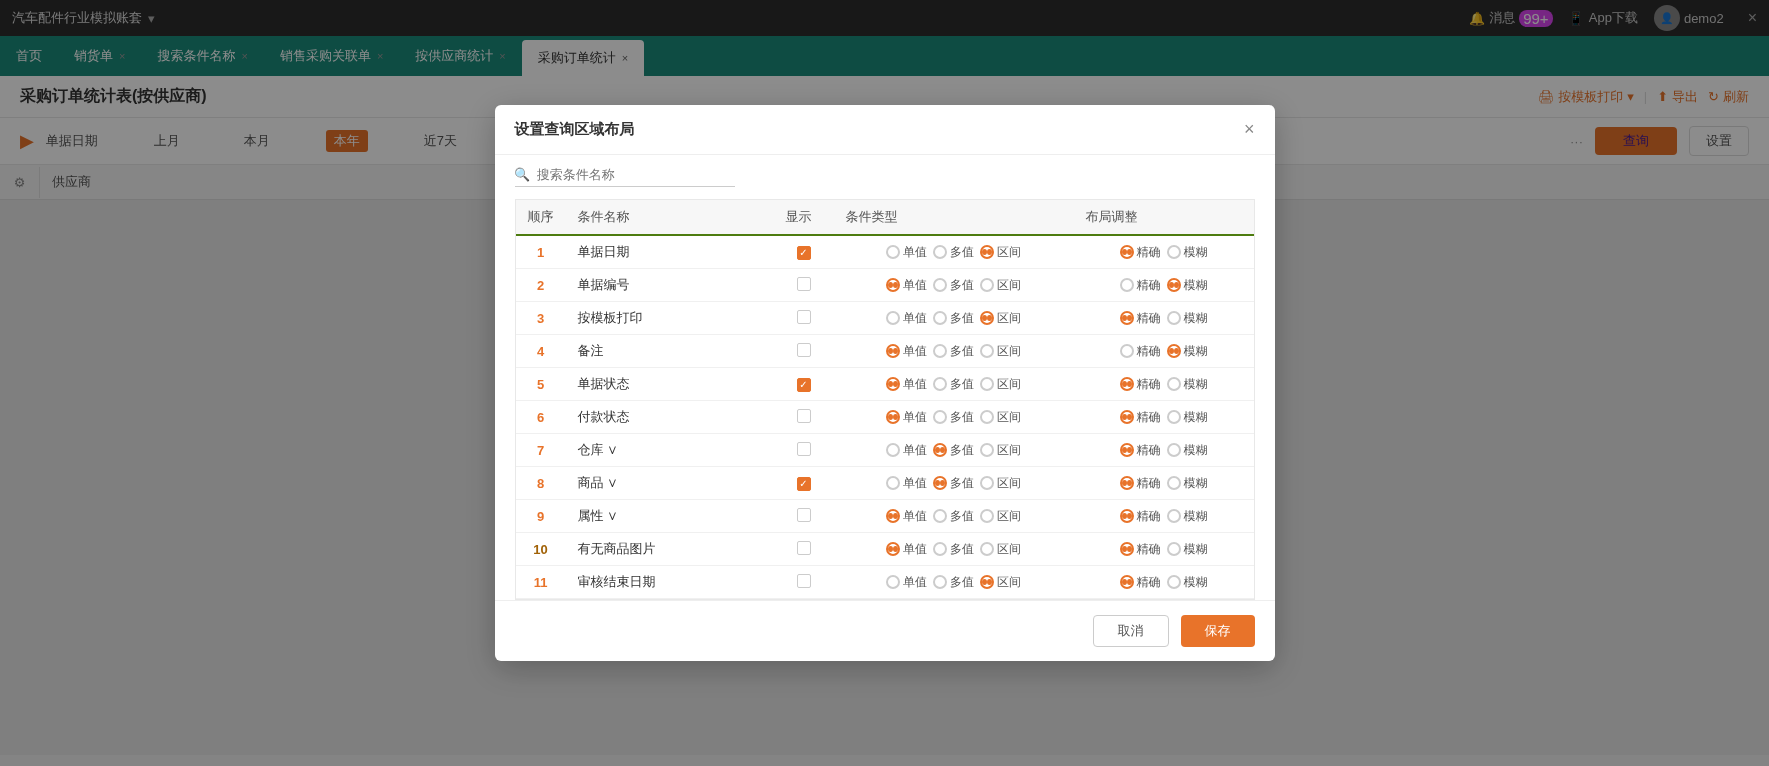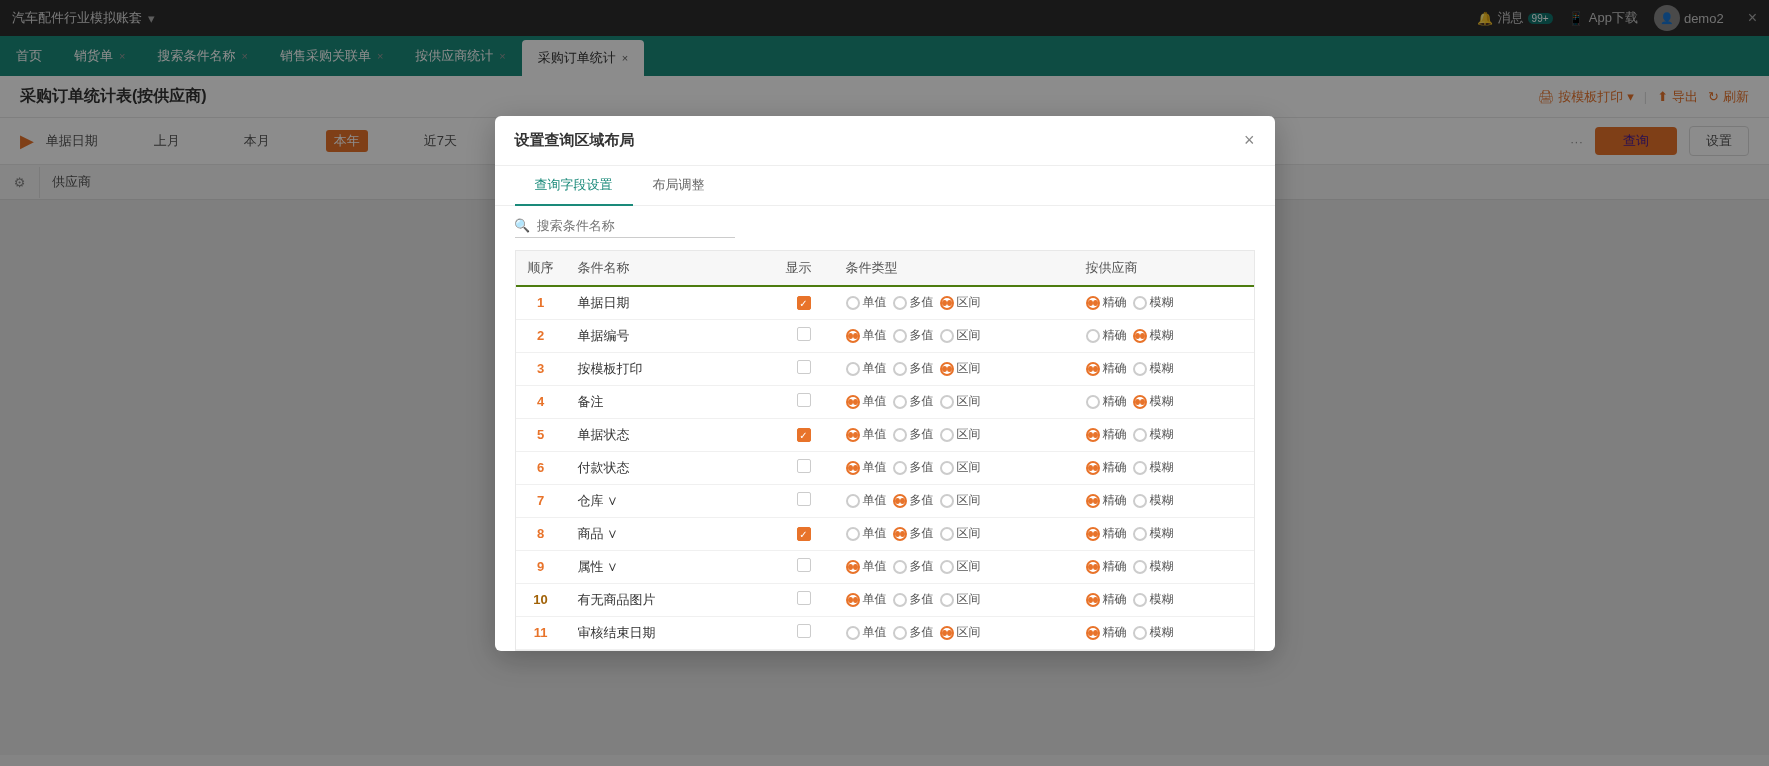--- a/index.html
+++ b/index.html
@@ -11,21 +11,21 @@
       height: 36px;
       display: flex;
       align-items: center;
       justify-content: space-between;
       padding: 0 12px;
       color: #ccc;
     }
     .top-navbar-left { font-size: 13px; color: #ddd; display: flex; align-items: center; gap: 6px; }
     .top-navbar-right { display: flex; align-items: center; gap: 16px; font-size: 13px; color: #ccc; }
     .top-navbar-right .notif { display: flex; align-items: center; gap: 4px; }
-    .badge { background: #0f766e; color: white; border-radius: 8px; font-size: 10px; padding: 0 4px; }
+    .badge { background: #d946ef; color: white; border-radius: 8px; font-size: 15px; padding: 0 4px; }
     .avatar { width: 26px; height: 26px; border-radius: 50%; background: #888; display: inline-flex; align-items: center; justify-content: center; color: white; font-size: 11px; }
     .close-x { color: #aaa; cursor: pointer; font-size: 16px; margin-left: 8px; }
 
     
     .tab-bar {
       background: #1a8a7a;
       height: 40px;
       display: flex;
       align-items: center;
       padding: 0 0;
@@ -188,21 +188,21 @@
       color: #333;
       vertical-align: middle;
     }
     .col-order { width: 50px; color: #e8732a; font-weight: bold; }
     .col-name { min-width: 120px; }
     .col-show { width: 60px; text-align: center; }
     .col-type { width: 240px; }
     .col-match { width: 180px; }
 
     
-    .radio-group { display: flex; align-items: center; gap: 6px; }
+    .radio-group { display: flex; align-items: center; gap: 6px; justify-content: center; }
     .radio-item { display: flex; align-items: center; gap: 3px; cursor: pointer; }
     .radio-circle {
       width: 14px; height: 14px; border-radius: 50%;
       border: 2px solid #ccc;
       display: inline-flex; align-items: center; justify-content: center;
       flex-shrink: 0;
     }
     .radio-circle.checked { border-color: #e8732a; }
     .radio-circle.checked::after {
       content: ''; width: 6px; height: 6px; border-radius: 50%; background: #e8732a;
@@ -351,45 +351,37 @@
 
 <div class="overlay">
 
   <div class="modal">
 
     <div class="modal-header">
       <span class="modal-title">设置查询区域布局</span>
       <span class="modal-close">×</span>
     </div>
 
-    <div class="modal-tabs">
-      <div class="modal-tab active">
-        <span>查询字段设置</span>
-      </div>
-      <div class="modal-tab">
-        <span>布局调整</span>
-      </div>
-    </div>
 
     <div class="modal-search">
       <div class="modal-search-inner">
         <span class="modal-search-icon">🔍</span>
         <input type="text" placeholder="搜索条件名称" style="">
       </div>
     </div>
 
     <div class="modal-table">
       <table>
         <thead>
           <tr>
             <th class="col-order">顺序</th>
             <th class="col-name">条件名称</th>
             <th class="col-show">显示</th>
             <th class="col-type">条件类型</th>
-            <th class="col-match">按供应商</th>
+            <th class="col-match">布局调整</th>
           </tr>
         </thead>
         <tbody id="table-body">
         <tr>
     <td class="col-order" style="color:#e8732a; font-weight:bold; text-align:center;">1</td>
     <td class="col-name">单据日期</td>
     <td class="col-show" style="text-align:center;">
       <span class="checkbox-custom checked">✓</span>
     </td>
     <td class="col-type">
@@ -812,14 +804,18 @@
           <div class="radio-circle "></div>
           <span class="radio-label">模糊</span>
         </div>
       </div>
     </td>
   </tr>
           </tbody>
       </table>
     </div>
 
+    <div class="modal-footer">
+      <button class="btn-cancel">取消</button>
+      <button class="btn-save">保存</button>
+    </div>
   </div>
 </div>
 
 </body></html>

